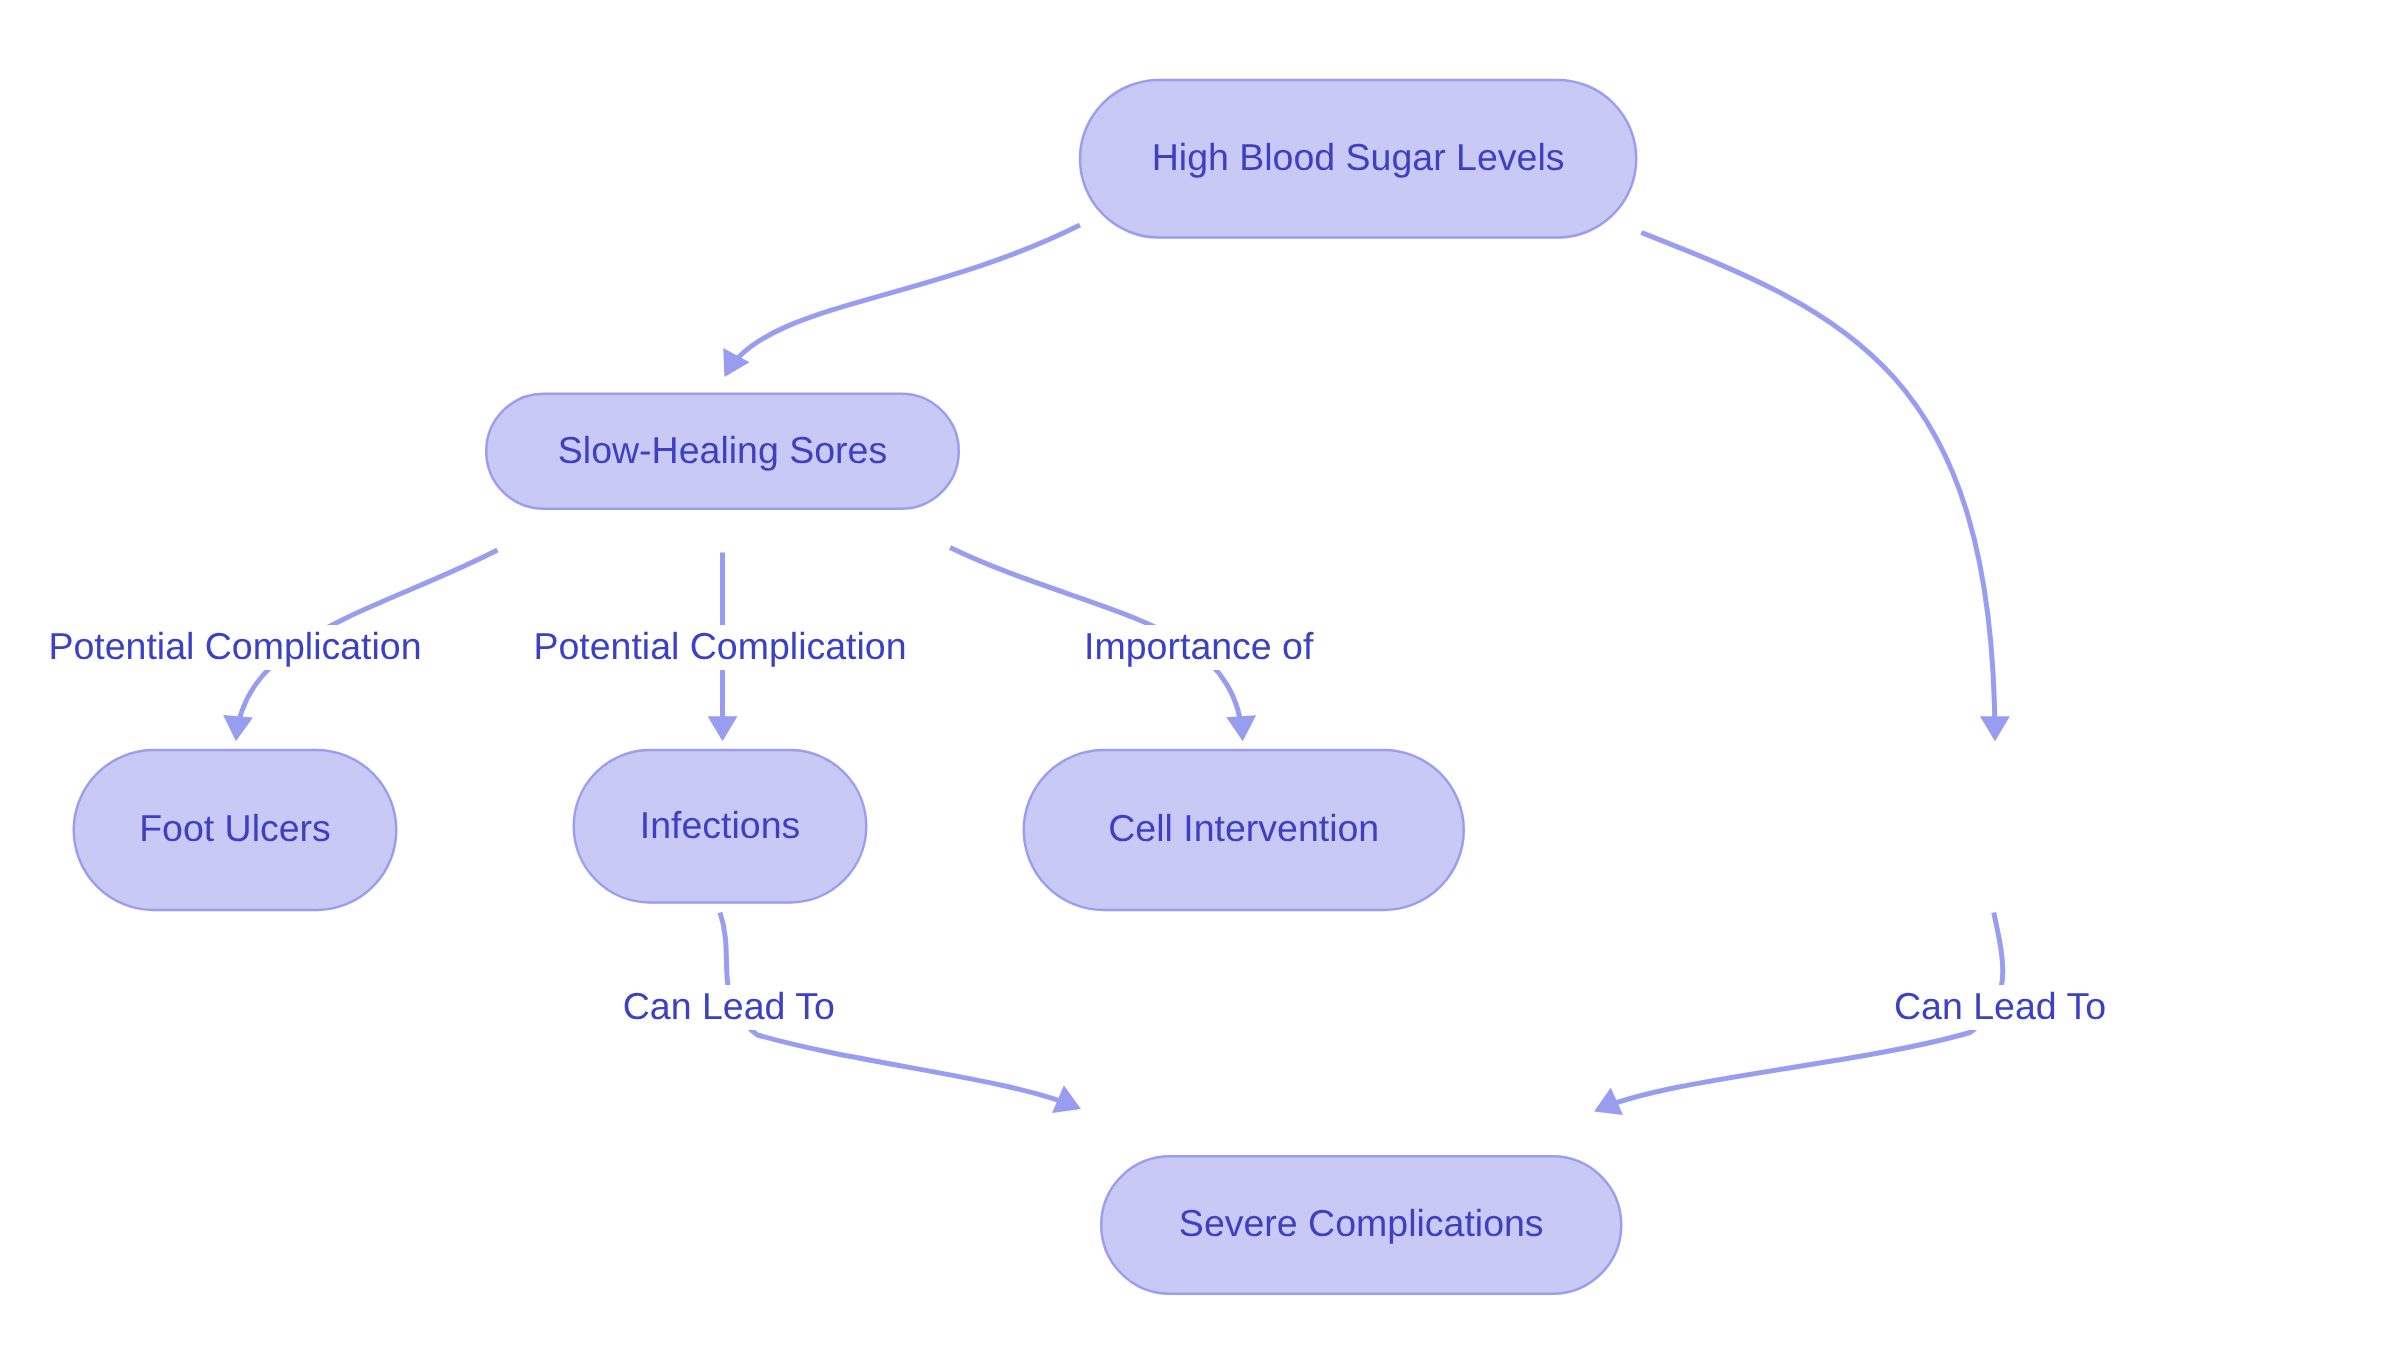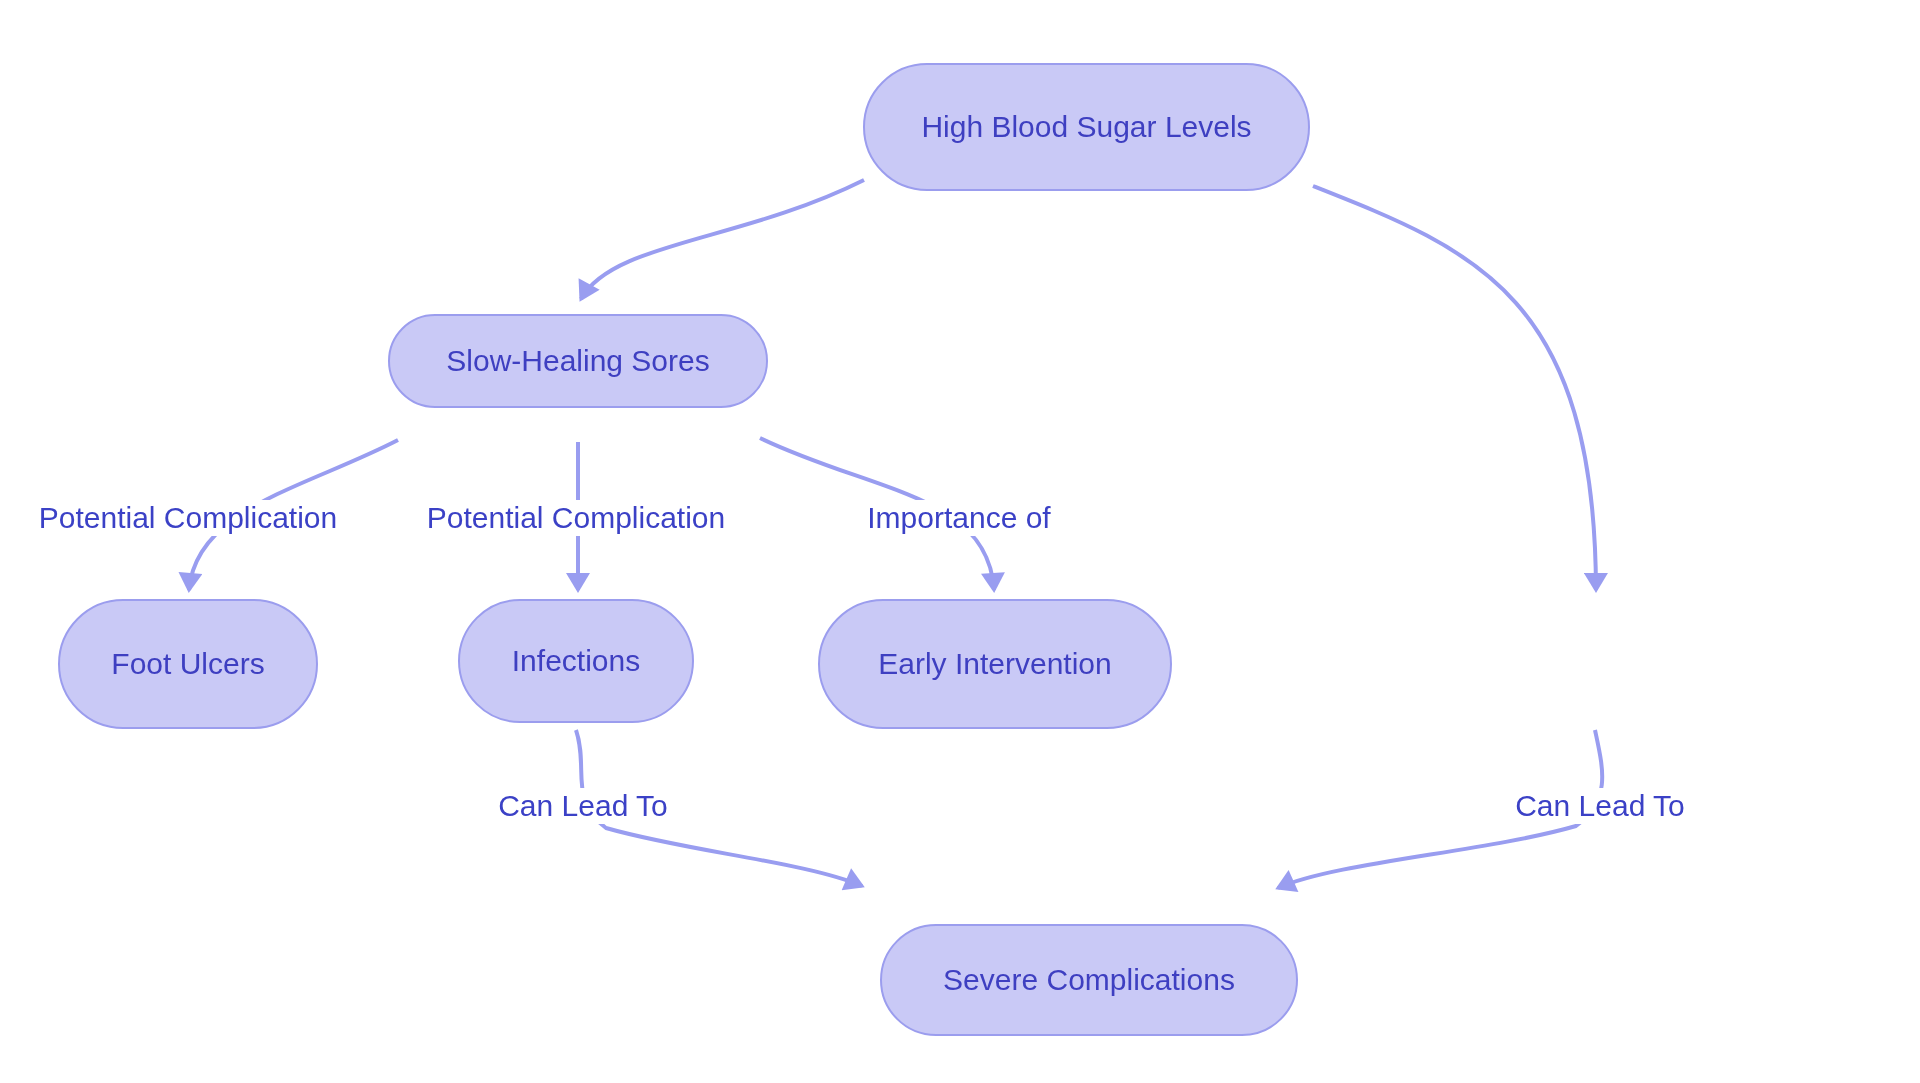--- a/index.html
+++ b/index.html
@@ -98,21 +98,21 @@
   <div class="node n-shs">
     <span>Slow-Healing Sores</span>
   </div>
   <div class="node n-foot">
     <span>Foot Ulcers</span>
   </div>
   <div class="node n-inf">
     <span>Infections</span>
   </div>
   <div class="node n-early">
-    <span>Early Intervention</span>
+    <span>Cell Intervention</span>
   </div>
   <div class="node n-severe">
     <span>Severe Complications</span>
   </div>
 
   <div class="edge-label l-pot1">Potential Complication</div>
   <div class="edge-label l-pot2">Potential Complication</div>
   <div class="edge-label l-imp">Importance of</div>
   <div class="edge-label l-can1">Can Lead To</div>
   <div class="edge-label l-can2">Can Lead To</div>

